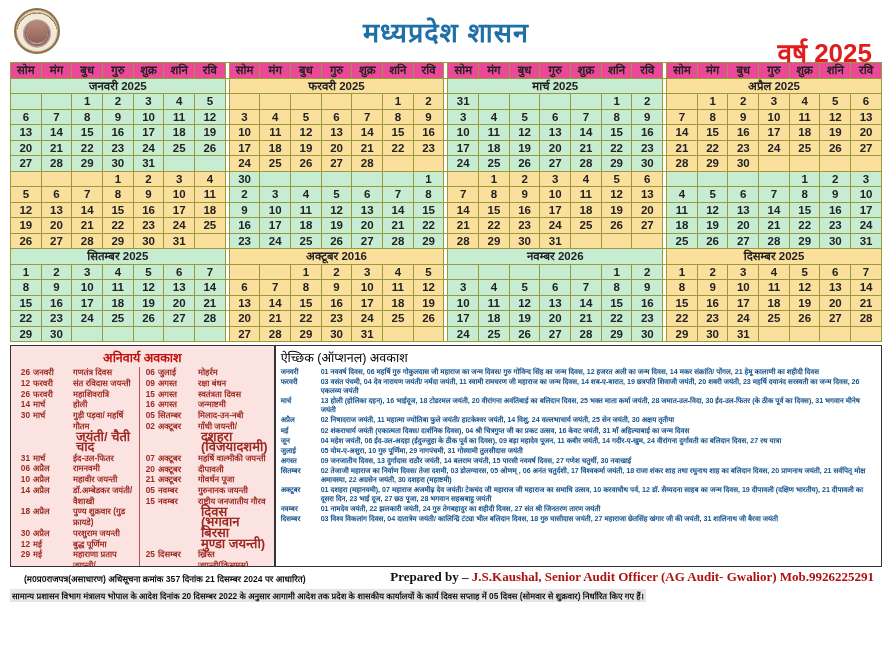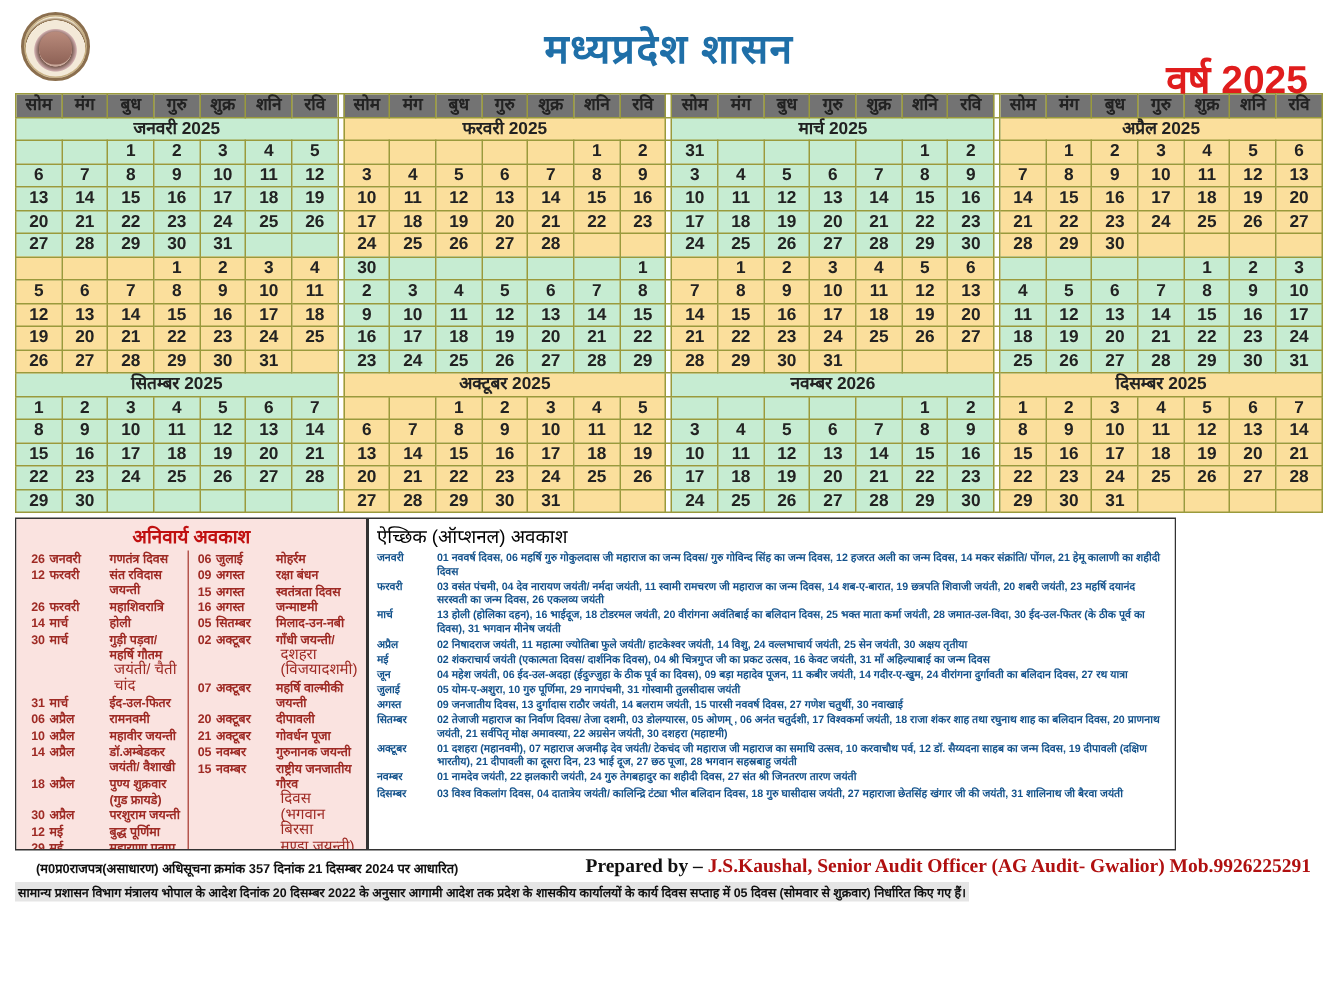--- a/index.html
+++ b/index.html
@@ -72,21 +72,21 @@
     border: 1px solid #9a9a3c;
     text-align: center;
     font-size: 11.5px;
     height: 14.5px;
     padding: 0;
     line-height: 14.5px;
     font-weight: bold;
     color: #222;
   }
   th.dow {
-    background: #737373;
+    background: #ec4899;
     color: #12324c;
     font-size: 10.5px;
     height: 14px;
     font-weight: bold;
   }
   th.dow.we { color: #e01010; }
   td.mname {
     font-size: 12.5px;
     font-weight: bold;
     color: #111;
@@ -98,21 +98,21 @@
   th.sp { background: #ffffff; border: none; width: 4px; }
   td.sp { background: #ffffff; border-top: none; border-bottom: none;
           border-left: 1px solid #9a9a3c; border-right: 1px solid #9a9a3c; width: 4px; }
   td.hol { color: #e01010; }
   td.empty { color: transparent; }
 
   
   #bottom {
     display: flex;
     margin: 3px 10px 0 10px;
-    width: 774px;
+    width: 872px;
     height: 222px;
     border: 1px solid #333;
   }
   #mandatory {
     width: 333px;
     background: #fae3e0;
     border-right: 2px solid #333;
     padding: 3px 4px 0 4px;
     position: relative;
     overflow: hidden;
@@ -131,22 +131,22 @@
     display: flex;
     font-size: 8.3px;
     line-height: 10.6px;
     color: #9e2a24;
     font-weight: bold;
     margin-bottom: 0.2px;
   }
   .hrow .d { width: 16px; flex: 0 0 16px; text-align: right; padding-right: 3px; }
   .hrow .m { width: 40px; flex: 0 0 40px; }
   .hrow .n { flex: 1 1 auto; }
-  .hcont { padding-left: 59px; font-size: 10px; line-height: 10.6px;
-           color: #9e2a24; font-weight: normal; }
+  .hcont { padding-left: 59px; font-size: 13px; line-height: 10.6px;
+           color: #9e2a24; font-weight: bold; }
 
   #optional {
     flex: 1 1 auto;
     background: #ffffff;
     padding: 3px 5px 0 5px;
     overflow: hidden;
   }
   #optional h3 {
     margin: 0 0 2px 0;
     text-align: left;
@@ -580,21 +580,21 @@
         <td class="g">26</td>
         <td class="g">27</td>
         <td class="g">28</td>
         <td class="g">29</td>
         <td class="g">30</td>
         <td class="g hol">31</td>
       </tr>
       <tr>
         <td class="mname g" colspan="7">सितम्बर 2025</td>
         <td class="sp"></td>
-        <td class="mname y" colspan="7">अक्टूबर 2025</td>
+        <td class="mname y" colspan="7">अक्टूबर 2016</td>
         <td class="sp"></td>
         <td class="mname g" colspan="7">नवम्बर 2026</td>
         <td class="sp"></td>
         <td class="mname y" colspan="7">दिसम्बर 2025</td>
       </tr>
       <tr>
         <td class="g">1</td>
         <td class="g">2</td>
         <td class="g">3</td>
         <td class="g">4</td>

